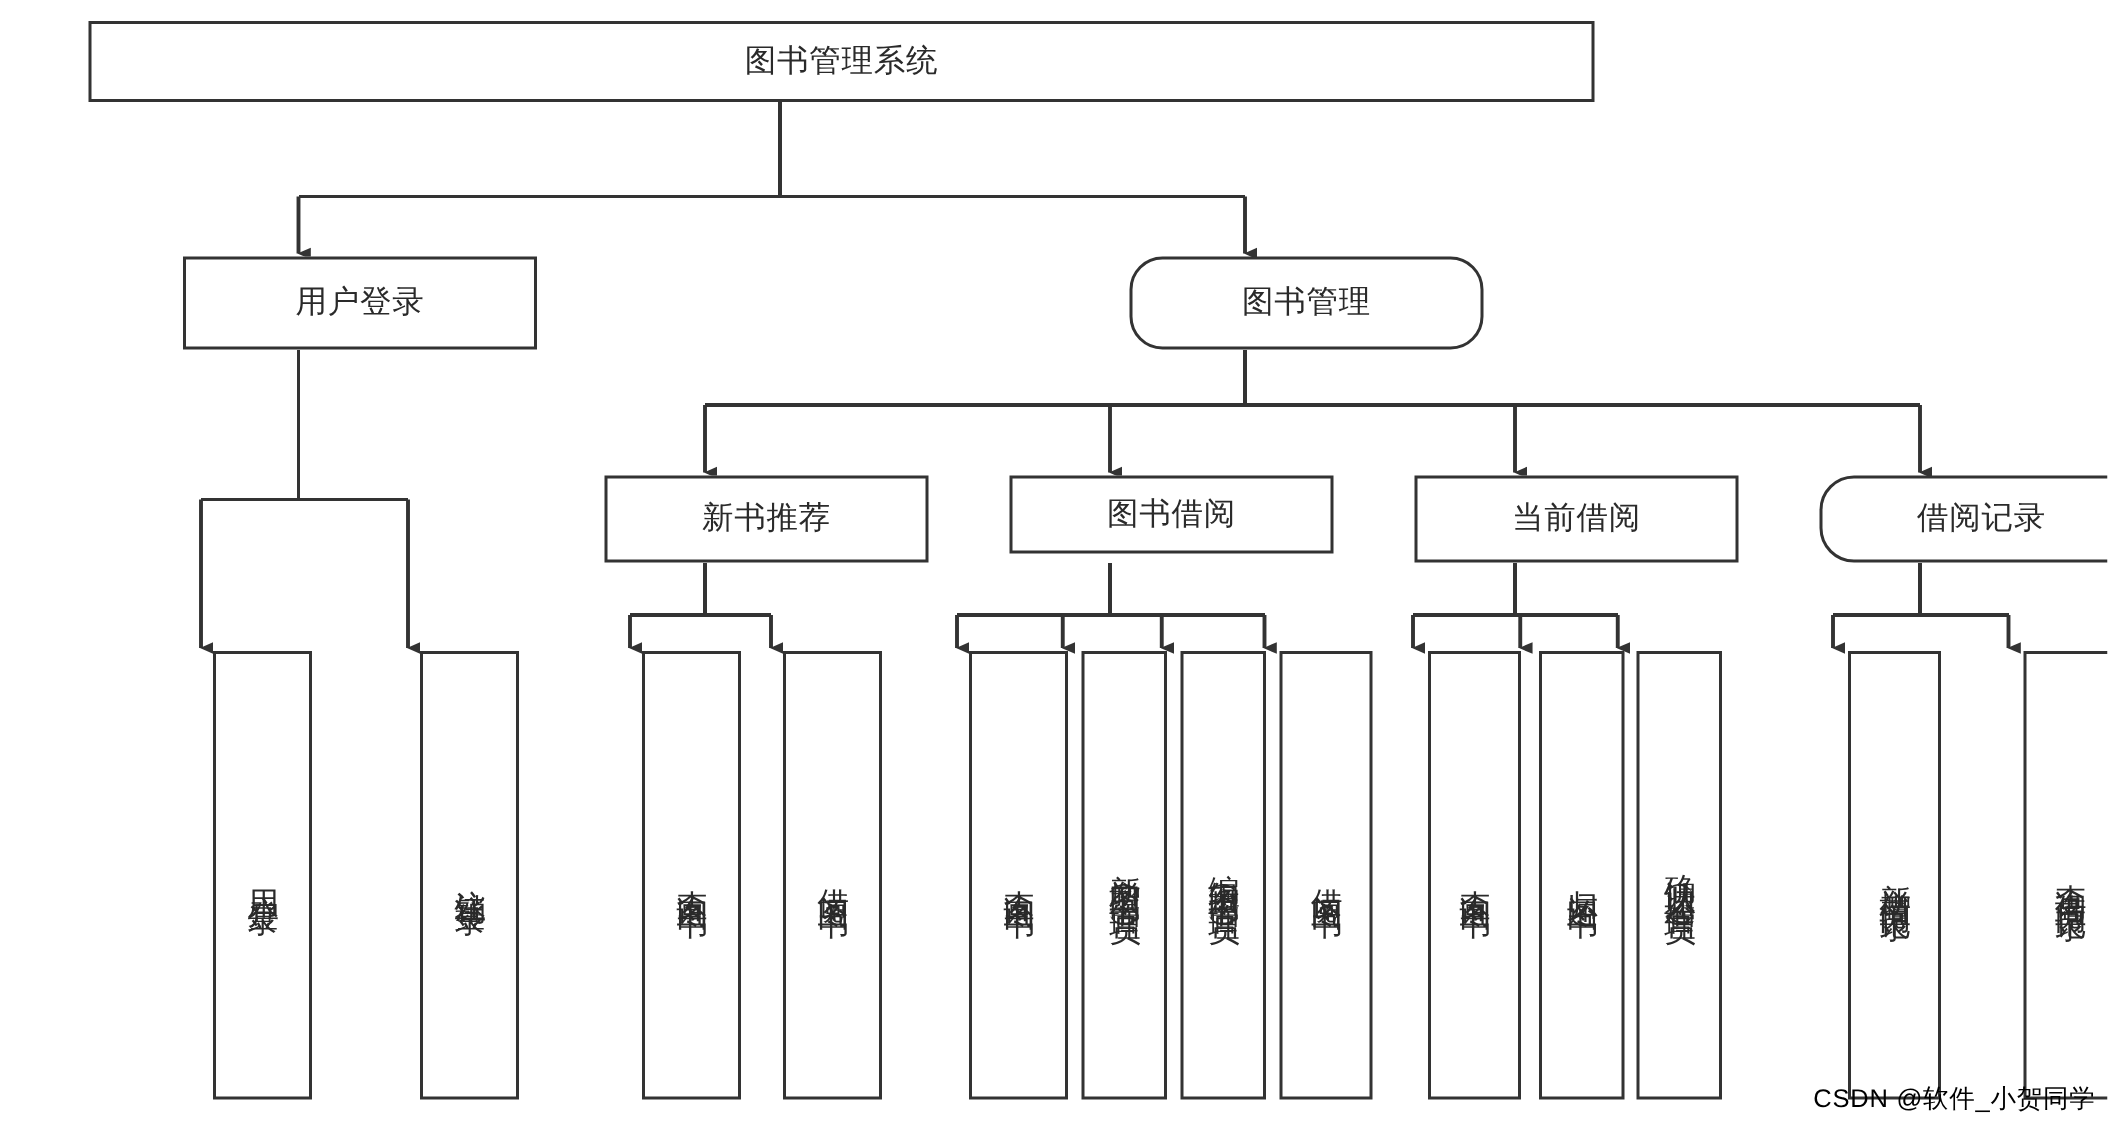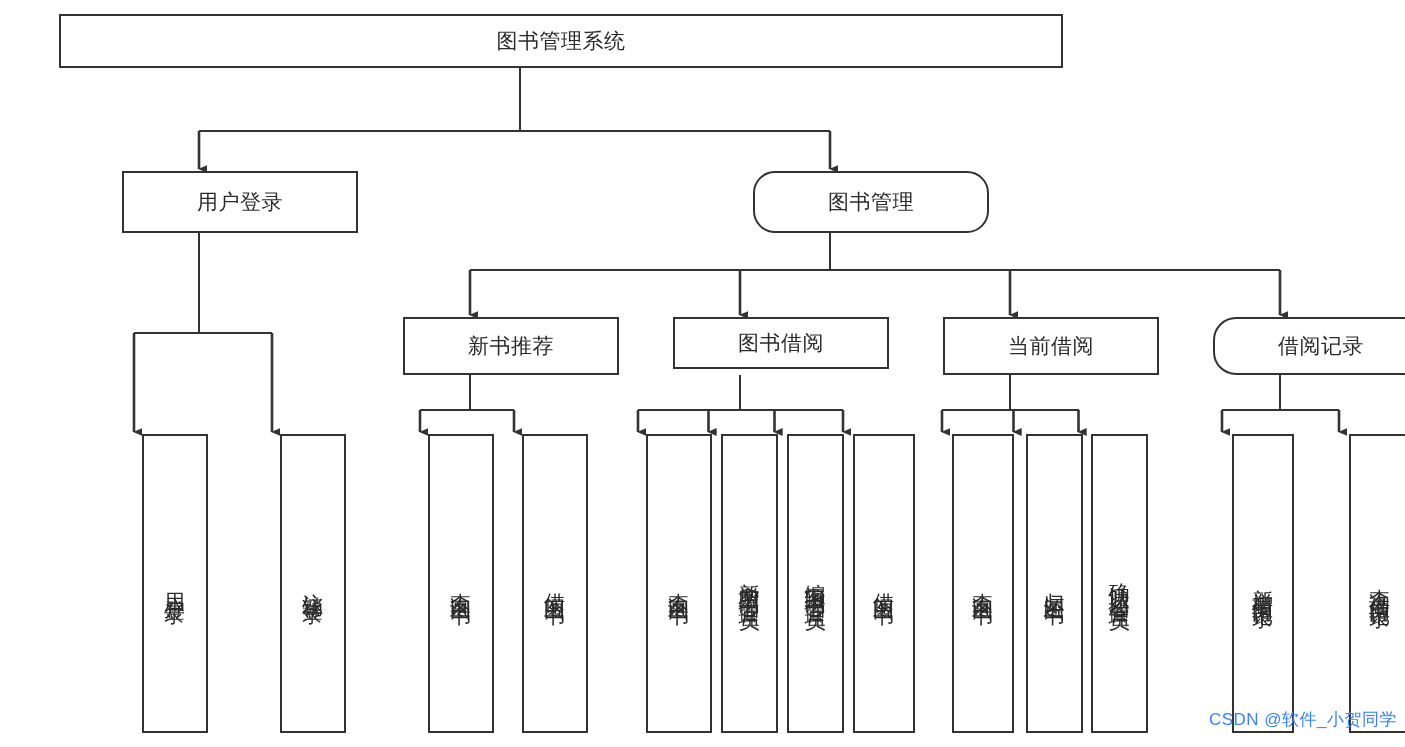--- a/index.html
+++ b/index.html
@@ -45,23 +45,23 @@
   }
   .node-box.vertical .node-label {
     writing-mode: vertical-rl;
     text-orientation: upright;
     letter-spacing: 4px;
     line-height: 1;
   }
   .watermark {
     position: absolute;
     right: 8px;
-    bottom: 16px;
+    bottom: 3px;
     font-size: 17px;
-    color: #3b82f6;
+    color: #000000;
     white-space: nowrap;
     letter-spacing: 0.5px;
     margin-top: 28px;
   }
 </style>
 </head>
 <body>
 
 <div id="diagram-root">
 

